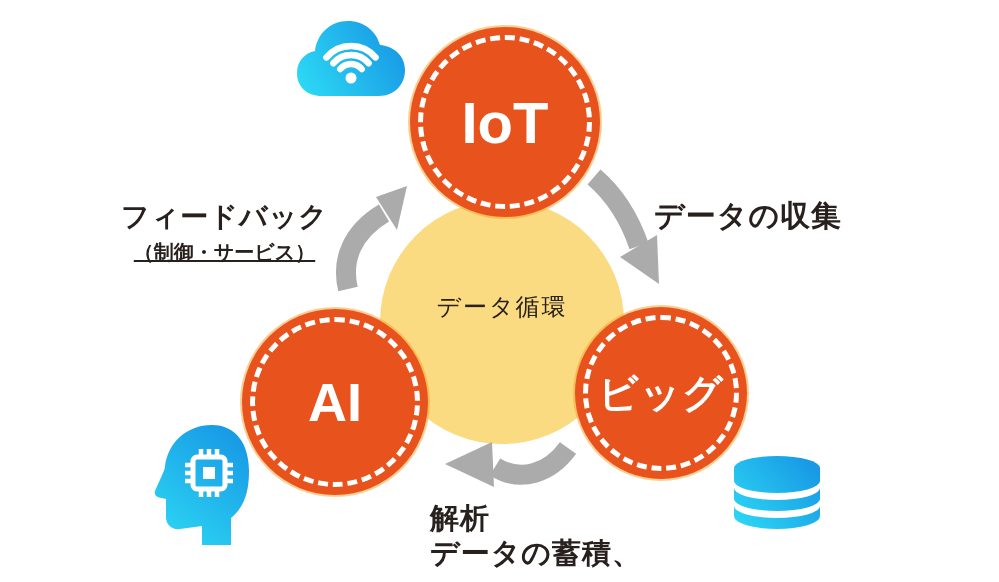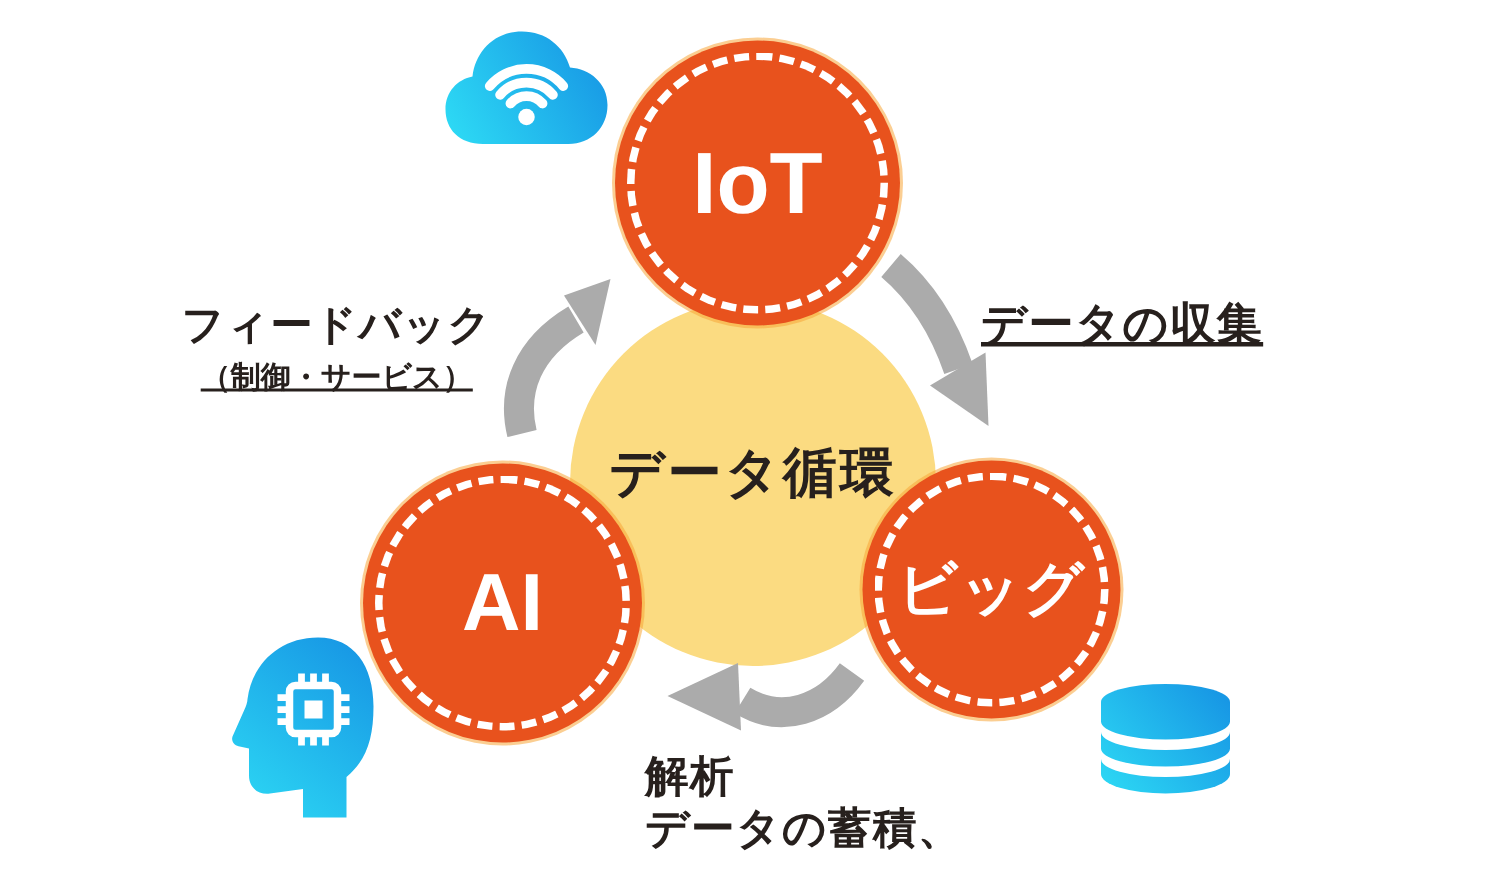--- a/index.html
+++ b/index.html
@@ -16,21 +16,21 @@
   
   .center-circle {
     left: 380px; top: 200px;
     width: 244px; height: 244px;
     border-radius: 50%;
     background: #FBDB81;
   }
   .center-label {
     left: 380px; top: 291px; width: 244px;
     text-align: center;
-    font-size: 36px; font-weight: 700;
+    font-size: 24px; font-weight: 400;
     letter-spacing: 2px;
     color: #27201D;
   }
 
   
   .node {
     border-radius: 50%;
     background: #E8521D;
     box-shadow: 0 0 0 2px rgba(247,166,57,0.55);
     display: flex; align-items: center; justify-content: center;
@@ -55,21 +55,21 @@
   .center-circle { z-index: 0; }
 
   
   .flow-label { color: #27201D; font-weight: 800; }
   .label-feedback {
     left: 112px; top: 202px; width: 225px;
     text-align: center; font-size: 28px; line-height: 1.1;
     letter-spacing: 1px;
   }
   .label-feedback .subline { font-size: 20px; margin-top: 8px; letter-spacing: 0; text-decoration: underline; }
-  .label-collect { left: 654px; top: 196px; font-size: 30px; letter-spacing: 1px; text-decoration: underline; }
+  .label-collect { left: 654px; top: 196px; font-size: 30px; letter-spacing: 1px; }
   .label-accumulate {
     left: 430px; top: 501px; font-size: 29px; line-height: 1.2; letter-spacing: 1px;
   }
 </style>
 </head>
 <body>
 
 <div class="canvas">
 
   <div class="abs center-circle"></div>

